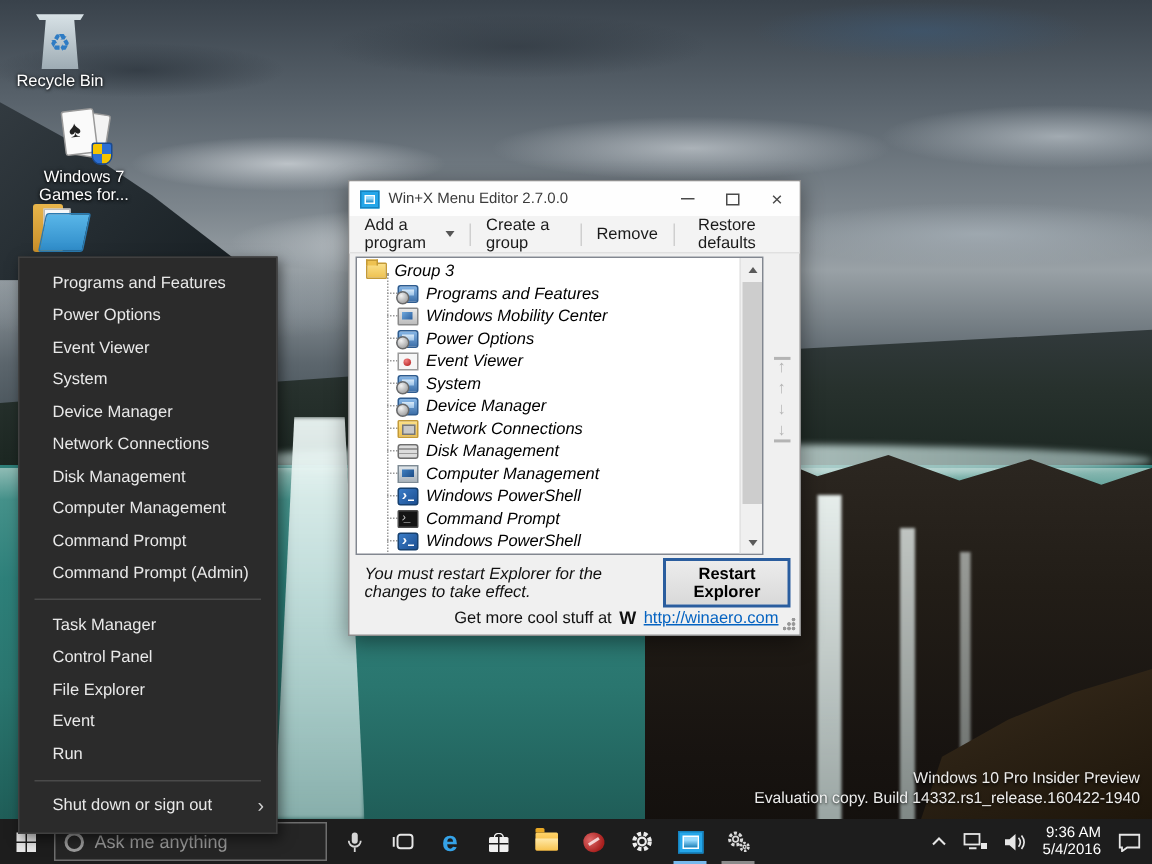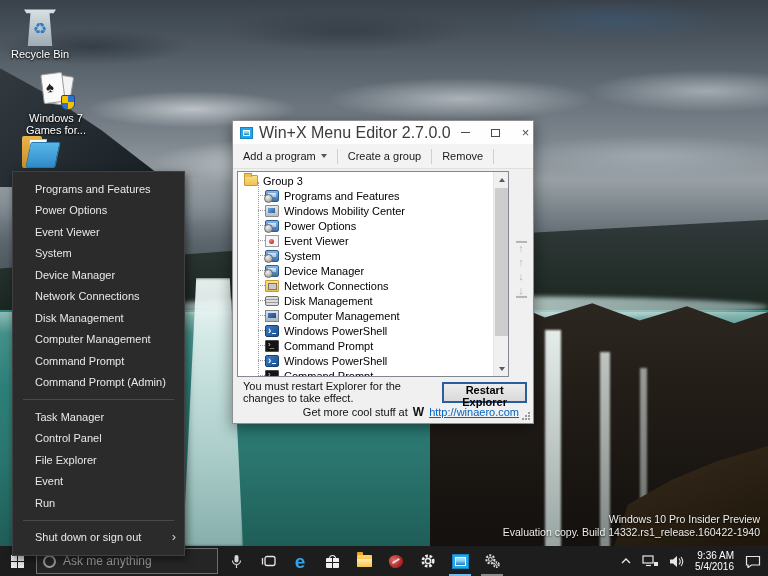--- a/index.html
+++ b/index.html
@@ -81,33 +81,33 @@
   .mi.hl { background:#414141; }
   .msep { border-top:1px solid #4a4a4a; margin:6px 10px; }
 
   
   .win { position:absolute; left:232px; top:120px; width:302px; height:304px; z-index:5;
     background:#f0f0f0; border:1px solid #8f8f8f; box-shadow:0 4px 14px rgba(0,0,0,.45);
     display:flex; flex-direction:column; font-size:11px; color:#000; }
   .titlebar { height:23px; background:#fefefe; display:flex; align-items:center; padding-left:7px; flex:0 0 23px; }
   .app-ico { width:13px; height:12px; background:#25a6e9; border:1px solid #1583c0; position:relative; flex:0 0 13px; }
   .app-ico::after { content:""; position:absolute; inset:2px; border:1px solid #fff; background:linear-gradient(180deg,#9adcff 30%,#1a7fb8); }
-  .title-text { margin-left:6px; font-size:16px; color:#3b3b3b; white-space:nowrap; }
+  .title-text { margin-left:6px; font-size:10px; color:#3b3b3b; white-space:nowrap; }
   .cap-btns { margin-left:auto; display:flex; height:100%; }
   .cap { width:30px; display:flex; align-items:center; justify-content:center; color:#4a4a4a; }
   .cap .min-g { width:9px; height:1px; background:#4a4a4a; }
   .cap .max-g { width:9px; height:8px; border:1px solid #4a4a4a; }
   .cap.close { font-size:13px; }
   .toolbar { height:25px; flex:0 0 25px; background:#f3f3f3; border-bottom:1px solid #e0e0e0;
     display:flex; align-items:center; padding:0 6px; gap:6px; }
   .tbtn { display:flex; align-items:center; gap:5px; padding:2px 4px; color:#1a1a1a; }
   .tb-sep { width:1px; height:15px; background:#cfcfcf; }
   .drop { width:0; height:0; border-left:3.5px solid transparent; border-right:3.5px solid transparent; border-top:4px solid #555; }
   .tb-spacer { flex:1; }
-  .content { flex:1; position:relative; }
+  .content { flex:1; position:relative;font-style:italic; }
   .listbox { position:absolute; left:4px; top:2px; bottom:2px; right:24px;
     background:#fff; border:1px solid #828790; overflow:hidden; }
   .rows { position:absolute; left:0; top:1px; right:16px; }
   .rows::before { content:""; position:absolute; left:20px; top:9px; bottom:7px; border-left:1px dotted #9a9a9a; }
   .li { height:15px; display:flex; align-items:center; gap:5px; padding-left:27px; position:relative; }
   .li.group { padding-left:6px; }
   .li .branch { position:absolute; left:20px; top:7px; width:7px; border-top:1px dotted #9a9a9a; }
   .li-label { font-size:11px; color:#000; white-space:nowrap; }
   [data-icon] { display:inline-block; width:14px; height:12px; position:relative; flex:0 0 14px; }
   [data-icon="folder-group"] { width:13px; height:11px; background:linear-gradient(180deg,#fbe088,#eec252); border:1px solid #c49a36; border-radius:1px; }
@@ -135,22 +135,22 @@
   .sarr.up { top:0; } .sarr.down { bottom:0; }
   .tri-up { width:0; height:0; border-left:3.5px solid transparent; border-right:3.5px solid transparent; border-bottom:4.5px solid #5a5a5a; }
   .tri-down { width:0; height:0; border-left:3.5px solid transparent; border-right:3.5px solid transparent; border-top:4.5px solid #5a5a5a; }
   .thumb { position:absolute; left:1px; top:16px; width:13px; height:148px; background:#cdcdcd; }
   .movecol { position:absolute; right:3px; top:50%; transform:translateY(-58%); width:18px;
     display:flex; flex-direction:column; align-items:center; gap:3px; }
   .mv { color:#b4b4b4; font-size:11px; line-height:11px; width:11px; text-align:center; }
   .mv.bar-top { border-top:2px solid #b4b4b4; }
   .mv.bar-bot { border-bottom:2px solid #b4b4b4; }
   .statusrow { flex:0 0 26px; display:flex; align-items:center; padding:0 6px 0 10px; }
-  .status-text { font-size:11px; color:#111; }
-  .restart-btn { margin-left:auto; height:21px; padding:0 9px; background:linear-gradient(180deg,#ececec,#d9d9d9);
+  .status-text { font-size:11px; color:#111;font-style:italic; }
+  .restart-btn { margin-left:auto; height:33px; padding:0 9px; background:linear-gradient(180deg,#ececec,#d9d9d9);
     border:2px solid #2a5d9e; font-weight:bold; font-size:11px; font-family:inherit; color:#000; }
   .footerrow { flex:0 0 18px; display:flex; align-items:center; justify-content:flex-end; gap:5px; padding:0 14px 4px 22px; position:relative; }
   .footer-text { font-size:11px; color:#111; }
   .wlogo { font-size:12px; font-weight:bold; color:#111; line-height:10px; }
   .flink { font-size:11px; color:#0563c1; text-decoration:underline; }
   .grip { position:absolute; right:2px; bottom:2px; width:9px; height:9px;
     background:radial-gradient(circle 1px at 7px 1px,#999 1px,transparent 1.5px),
                radial-gradient(circle 1px at 4px 4px,#999 1px,transparent 1.5px),
                radial-gradient(circle 1px at 7px 4px,#999 1px,transparent 1.5px),
                radial-gradient(circle 1px at 1px 7px,#999 1px,transparent 1.5px),
@@ -254,20 +254,23 @@
     <span class="tb-sep"></span>
     <span class="tbtn">
       <span>Create a group</span>
     </span>
     <span class="tb-sep"></span>
     <span class="tbtn">
       <span>Remove</span>
     </span>
     <span class="tb-sep"></span>
     <span class="tb-spacer"></span>
+    <span class="tbtn">
+      <span>Restore defaults</span>
+    </span>
   </div>
 
   <div class="content">
     <div class="listbox">
       <div class="rows">
         <div class="li group">
           <span data-icon="folder-group"></span>
           <span class="li-label">Group 3</span>
         </div>
         <div class="li">

